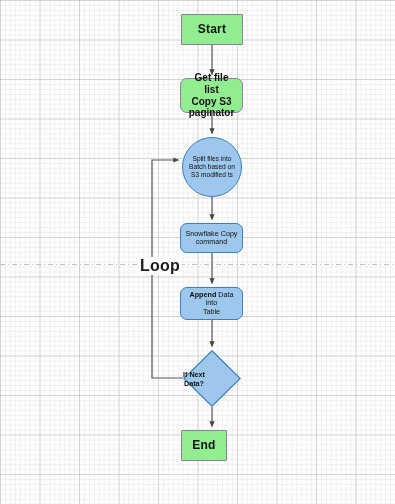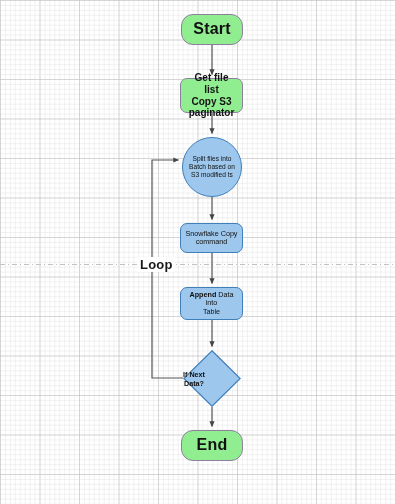--- a/index.html
+++ b/index.html
@@ -36,22 +36,22 @@
     display: flex;
     align-items: center;
     justify-content: center;
     text-align: center;
     color: #111111;
     line-height: 1.18;
   }
   .node-terminator {
     background: #90ee90;
     border: 1.3px solid #8f7f9e;
-    border-radius: 12px;
-    font-size: 16px;
+    border-radius: 1px;
+    font-size: 12px;
     font-weight: bold;
     letter-spacing: 0.2px;
     text-align: center;
   }
   .node-process {
     background: #90ee90;
     border: 1.3px solid #8f7f9e;
     border-radius: 7px;
     font-size: 10px;
     font-weight: bold;
@@ -88,21 +88,21 @@
     display: flex;
     align-items: center;
     text-align: center;
     font-size: 7.2px;
     font-weight: bold;
     color: #111111;
     line-height: 1.25;
   }
   .loop-label {
     position: absolute;
-    font-size: 13px;
+    font-size: 16px;
     font-weight: bold;
     color: #1a1a1a;
     background: #ffffff;
     padding: 0 2px;
     letter-spacing: 0.2px;
   }
   .bold-seg { font-weight: bold; }
   .reg-seg { font-weight: normal; }
 </style>
 </head>
@@ -175,21 +175,21 @@
       <polygon points="29,0.8 57.2,28.5 29,56.2 0.8,28.5" fill="#9dc7ec" stroke="#3f7fba" stroke-width="1.2"></polygon>
     </svg>
     <div class="diamond-label">
       <div>
         <div>If Next</div>
         <div>Data?</div>
       </div>
     </div>
   </div>
 
-  <div class="node node-terminator" style="left:181px; top:430px; width:62px; height:31px;">
+  <div class="node node-terminator" style="left:181px; top:430px; width:46px; height:31px;">
     <span>End</span>
   </div>
 
   <div class="loop-label" style="left:138px; top:257px;">
     <span>Loop</span>
   </div>
 
 </div>
 
 </body></html>

